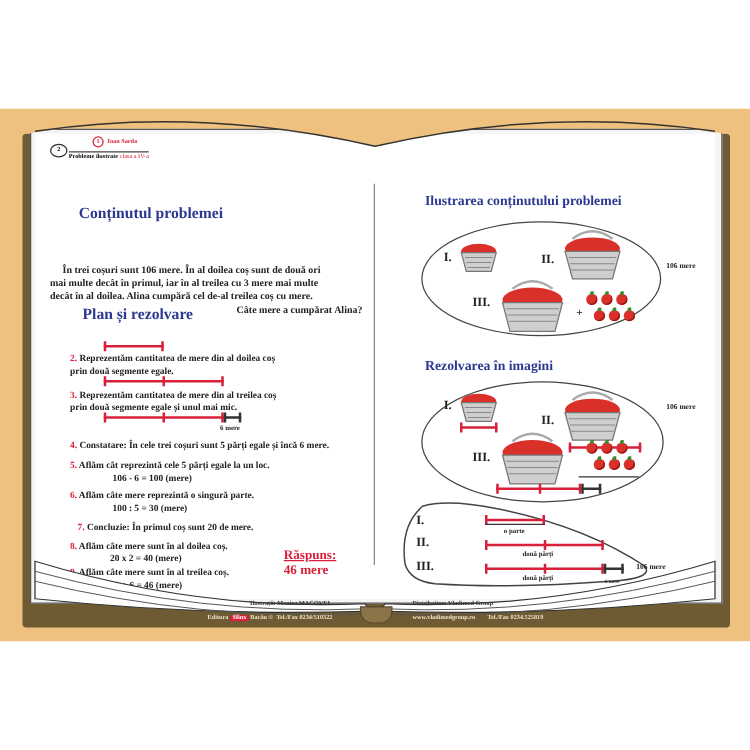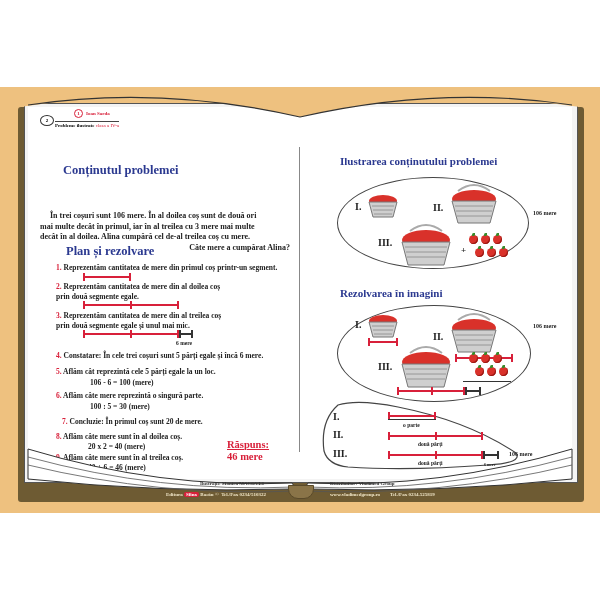--- a/index.html
+++ b/index.html
@@ -59,21 +59,20 @@
   <div class="sec-title" style="left:63px;top:76px;">Conținutul problemei</div>
   <div class="body-text" style="left:40px;top:92px;width:250px;margin-top:32px;">
     <div style="padding-left:10px;">În trei coșuri sunt 106 mere. În al doilea coș sunt de două ori</div>
     <div>mai multe decât în primul, iar în al treilea cu 3 mere mai multe</div>
     <div>decât în al doilea. Alina cumpără cel de-al treilea coș cu mere.</div>
     <div style="padding-left:10px;text-align:right;">Câte mere a cumpărat Alina?</div>
   </div>
 
   <div class="sec-title" style="left:66px;top:157px;">Plan și rezolvare</div>
 
-  <div class="step" style="left:56px;top:176px;"><span class="n">1.</span> <span>Reprezentăm cantitatea de mere din primul coș printr-un segment.</span></div>
   <div class="seg" style="left:83px;top:189px;width:48px;"></div>
 
   <div class="step" style="left:56px;top:195px;"><span class="n">2.</span> <span>Reprezentăm cantitatea de mere din al doilea coș</span><br><span>prin două segmente egale.</span></div>
   <div class="seg" style="left:83px;top:217px;width:96px;"></div>
   <div class="tick" style="left:130px;top:214px;"></div>
 
   <div class="step" style="left:56px;top:224px;"><span class="n">3.</span> <span>Reprezentăm cantitatea de mere din al treilea coș</span><br><span>prin două segmente egale și unul mai mic.</span></div>
   <div class="seg" style="left:83px;top:246px;width:96px;"></div>
   <div class="tick" style="left:130px;top:243px;"></div>
   <div class="blk" style="left:179px;top:246px;width:14px;"></div>

